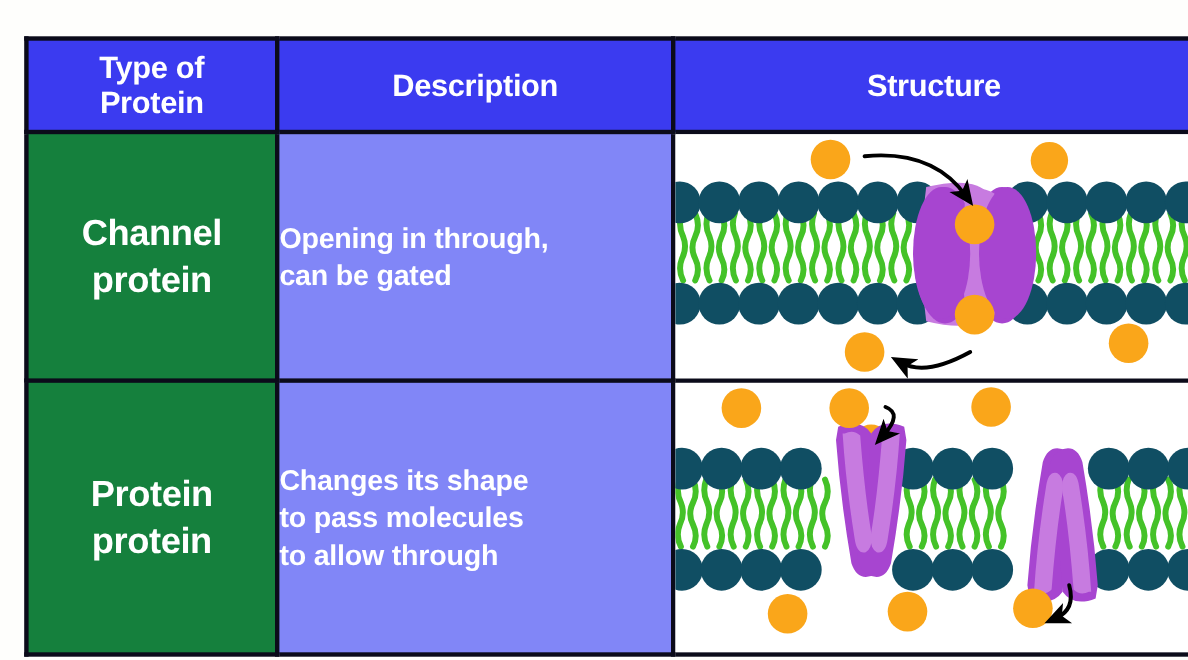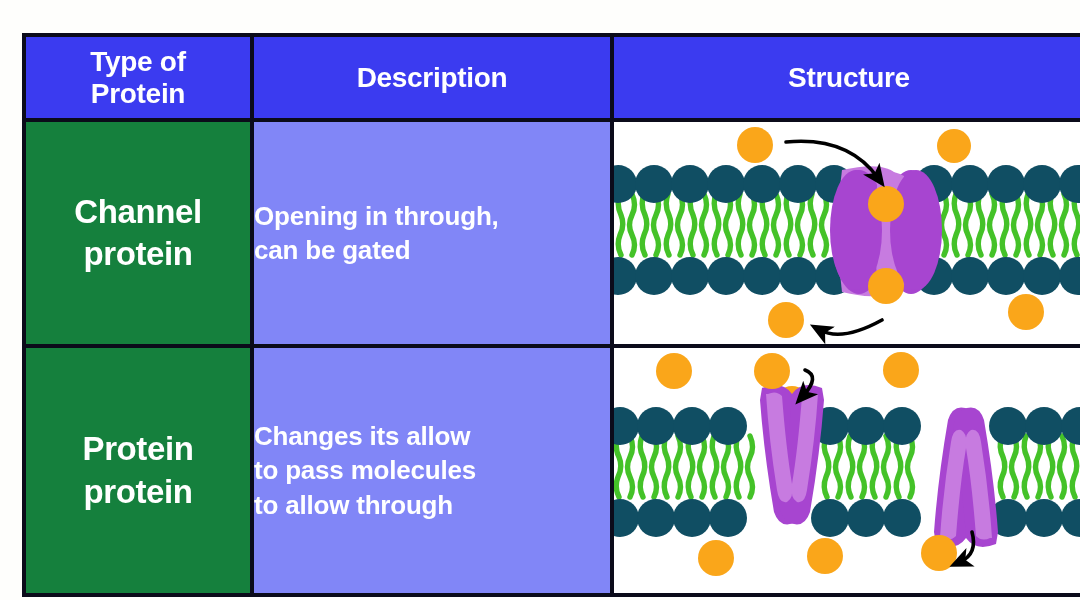--- a/index.html
+++ b/index.html
@@ -215,21 +215,21 @@
           </span>
         </td>
       </tr>
 
       <tr>
         <td class="type-cell">
           <span class="t-line">Protein</span>
           <span class="t-line">protein</span>
         </td>
         <td class="desc-cell">
-          <span class="d-line">Changes its allow</span>
+          <span class="d-line">Changes its shape</span>
           <span class="d-line">to pass molecules</span>
           <span class="d-line">to allow through</span>
         </td>
         <td class="struct-cell">
           <span class="struct-wrap">
             <svg viewBox="0 0 470 245" preserveAspectRatio="none" xmlns="http://www.w3.org/2000/svg">
               <defs>
                 <clipPath id="clipRow2">
                     <rect x="0" y="0" width="470" height="245"></rect>
                   </clipPath>

